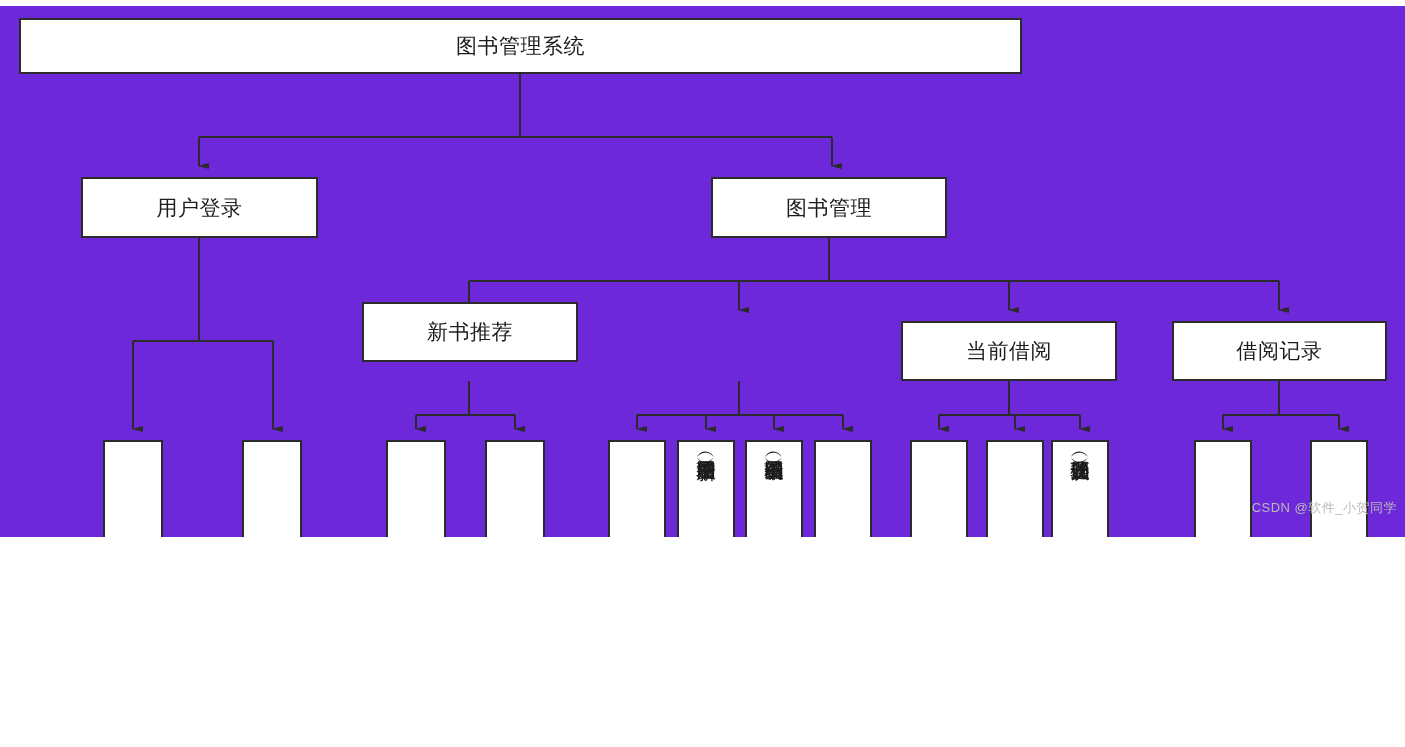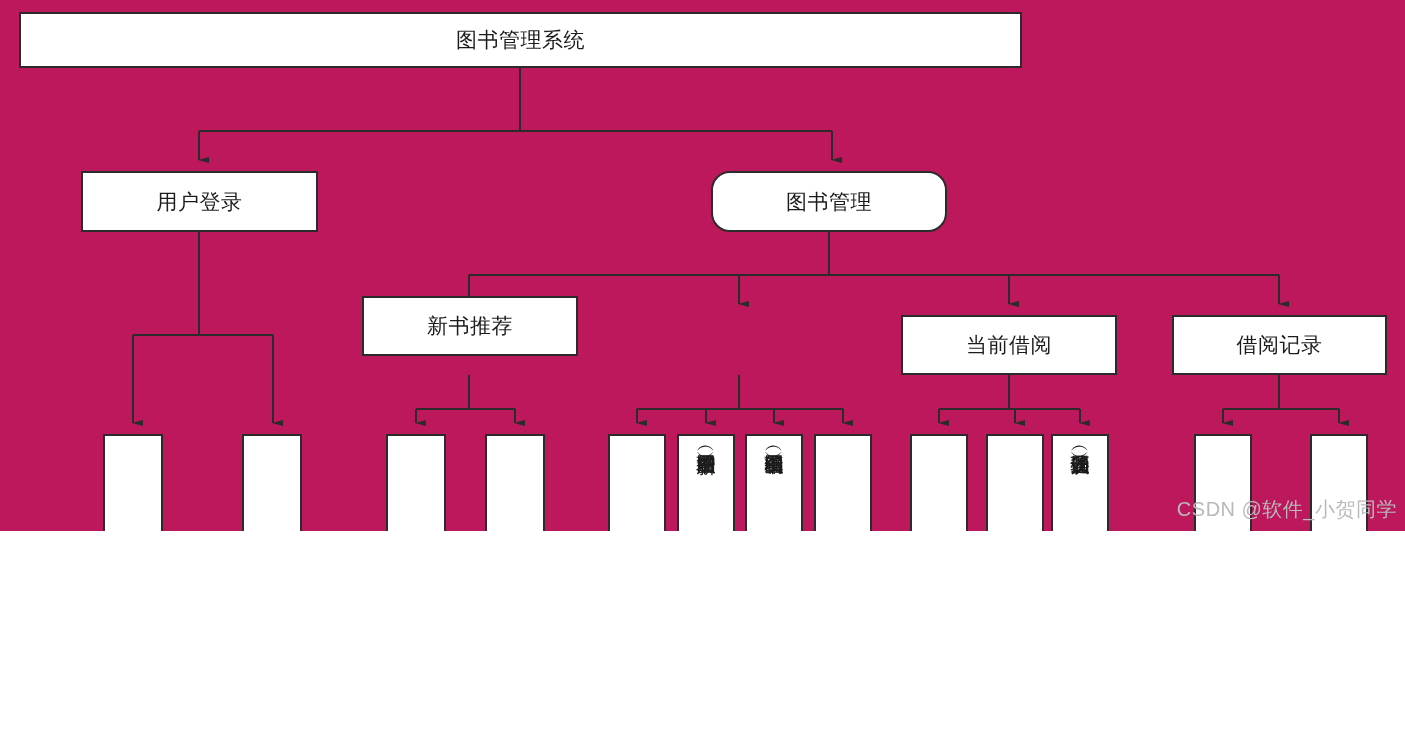--- a/index.html
+++ b/index.html
@@ -9,22 +9,23 @@
     background: #ffffff;
   }
   body {
     font-family: "Liberation Sans", "DejaVu Sans", sans-serif;
     color: #1a1a1a;
   }
   #canvas {
     position: relative;
     width: 1405px;
     height: 531px;
-    background: #be185d;
+    background: #6d28d9;
     overflow: hidden;
+    margin-top: 6px;
   }
   #edges {
     position: absolute;
     left: 0;
     top: 0;
     width: 1405px;
     height: 747px;
     pointer-events: none;
   }
   .node {
@@ -64,22 +65,22 @@
   .node.leaf.long .label {
     font-size: 19px;
     letter-spacing: 0px;
   }
   .node.leaf.tall .label {
     align-self: flex-start;
   }
   #watermark {
     position: absolute;
     right: 8px;
-    bottom: 8px;
-    font-size: 20px;
+    bottom: 20px;
+    font-size: 13px;
     color: #b9b9b9;
     letter-spacing: 0.5px;
     z-index: 5;
     white-space: nowrap;
   }
 </style>
 </head>
 <body>
 
 <div id="canvas">
@@ -134,21 +135,21 @@
     </g>
   </svg>
 
   <div class="node root" style="left:19px; top:12px; width:1003px; height:56px;">
     <span class="label">图书管理系统</span>
   </div>
 
   <div class="node" style="left:81px; top:171px; width:237px; height:61px;">
     <span class="label">用户登录</span>
   </div>
-  <div class="node" style="left:711px; top:171px; width:236px; height:61px;border-radius:19px;">
+  <div class="node" style="left:711px; top:171px; width:236px; height:61px;">
     <span class="label">图书管理</span>
   </div>
 
   <div class="node" style="left:362px; top:296px; width:216px; height:60px;">
     <span class="label">新书推荐</span>
   </div>
   <div class="node" style="left:901px; top:315px; width:216px; height:60px;">
     <span class="label">当前借阅</span>
   </div>
   <div class="node" style="left:1172px; top:315px; width:215px; height:60px;">

